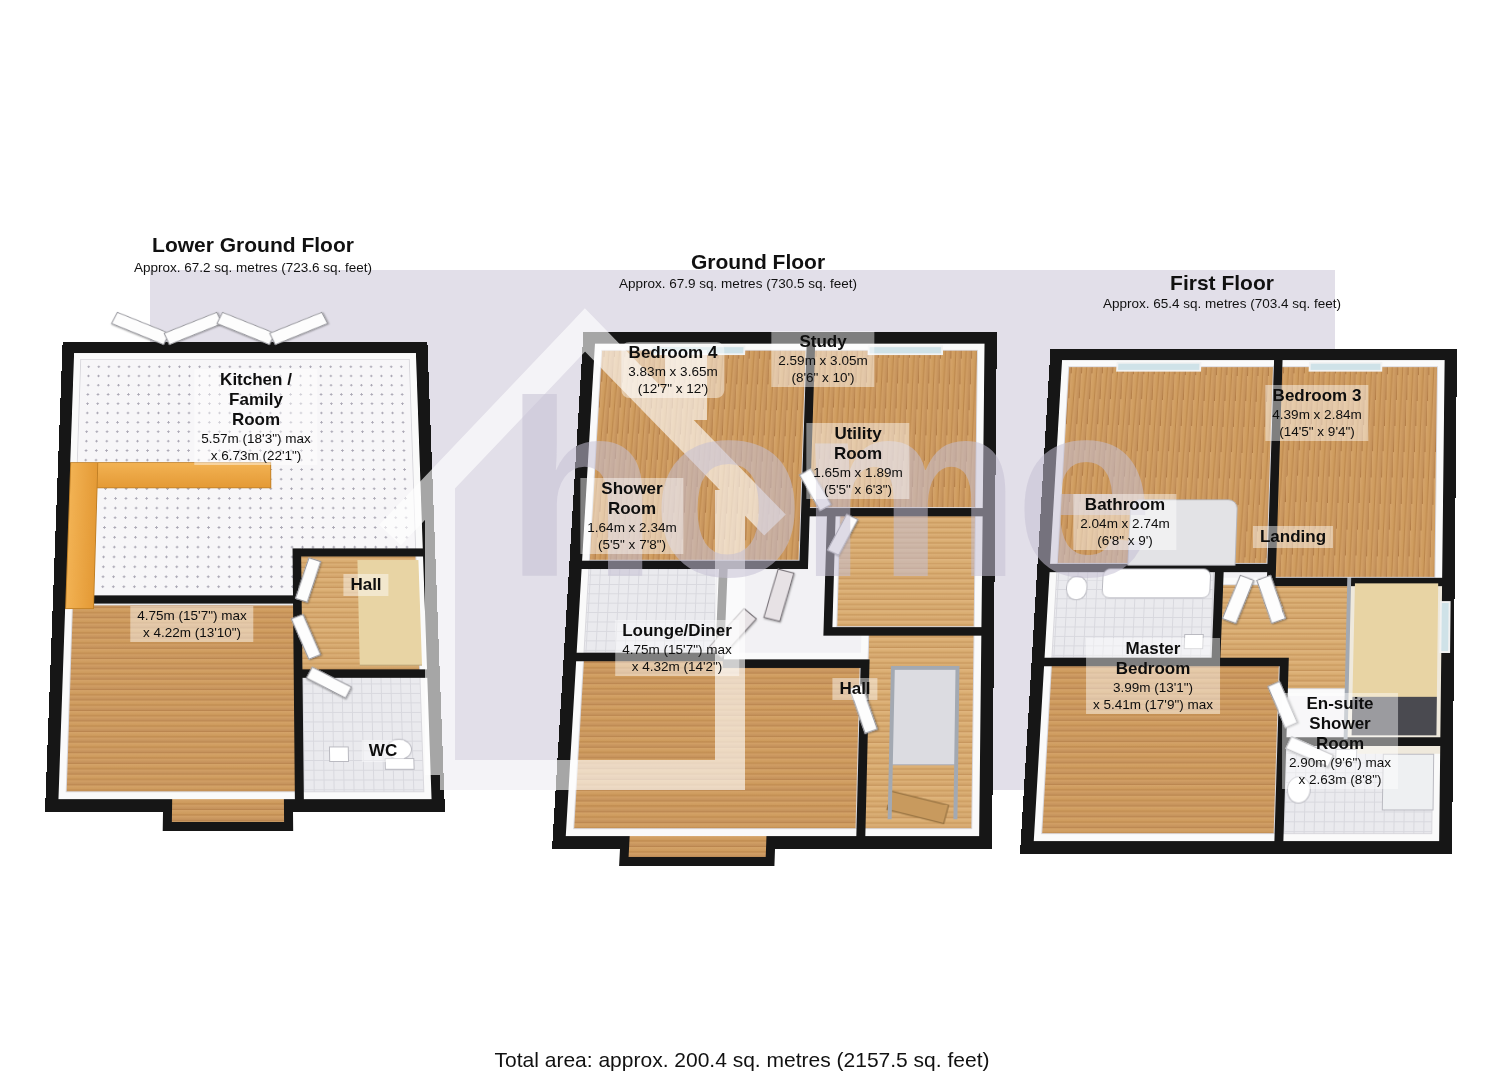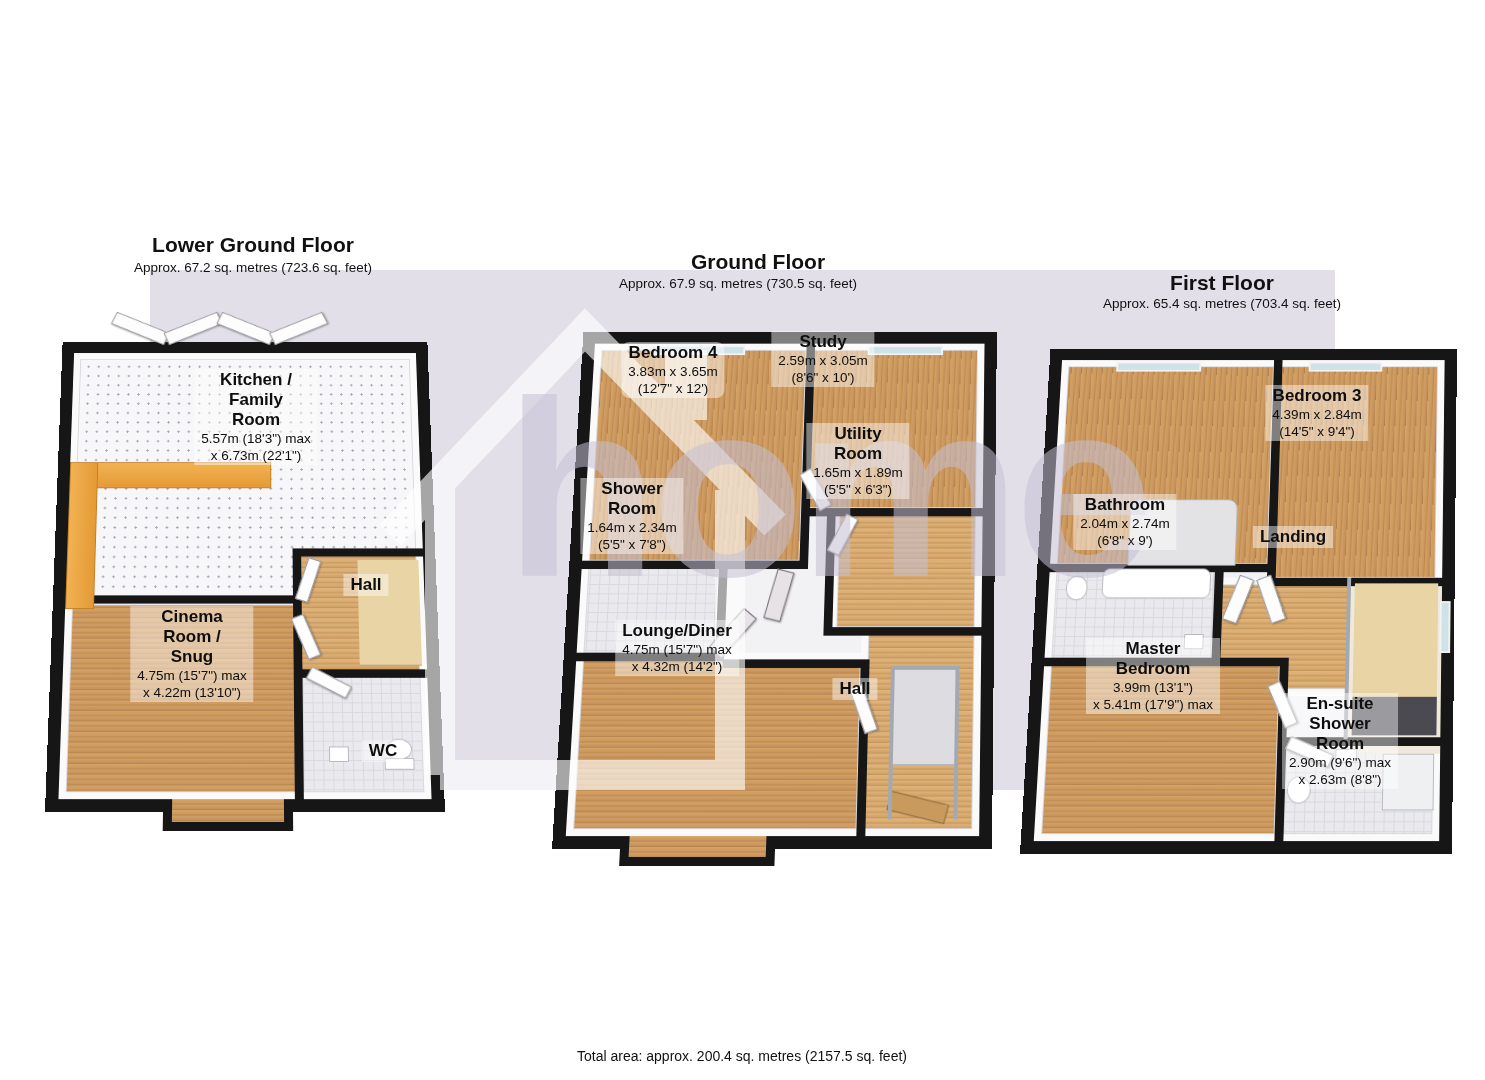--- a/index.html
+++ b/index.html
@@ -35,21 +35,21 @@
   .step{position:absolute;background:#e8d4a4;border-bottom:1px solid #b9a579;z-index:6;}
   .step-gray{position:absolute;background:#dcdce1;border-bottom:1px solid #a8a8b0;z-index:6;}
   .rail{position:absolute;background:#a3a9b2;z-index:7;}
 
   
   .floor-title{position:absolute;transform:translateX(-50%);font-weight:bold;font-size:21px;color:#111;white-space:nowrap;z-index:40;}
   .floor-area{position:absolute;transform:translateX(-50%);font-size:13.5px;color:#111;white-space:nowrap;z-index:40;}
   .room-label{position:absolute;transform:translateX(-50%);text-align:center;background:rgba(255,255,255,.45);padding:1px 7px;z-index:40;}
   .room-name{font-weight:bold;font-size:17px;line-height:20px;color:#0e0e0e;white-space:pre-line;}
   .room-dims{font-size:13.5px;line-height:17px;color:#0e0e0e;white-space:pre-line;}
-  .total{position:absolute;transform:translateX(-50%);font-size:14px;color:#111;white-space:nowrap;z-index:40;}
+  .total{position:absolute;transform:translateX(-50%);font-size:21px;color:#111;white-space:nowrap;z-index:40;}
 </style>
 </head>
 <body>
 
 <div class="canvas">
 
   <div class="backdrop"></div>
 
   <div class="plan plan-lgf">
 
@@ -199,23 +199,20 @@
     <div class="room-name">Kitchen /
 Family
 Room</div>
     <div class="room-dims">5.57m (18'3") max
 x 6.73m (22'1")</div>
   </div>
   <div class="room-label" style="left:366px;top:574px;">
     <div class="room-name">Hall</div>
   </div>
   <div class="room-label" style="left:192px;top:606px;">
-    <div class="room-name">Cinema
-Room /
-Snug</div>
     <div class="room-dims">4.75m (15'7") max
 x 4.22m (13'10")</div>
   </div>
   <div class="room-label" style="left:383px;top:740px;">
     <div class="room-name">WC</div>
   </div>
 
   <div class="room-label" style="left:673px;top:342px;border-radius:8px;">
     <div class="room-name">Bedroom 4</div>
     <div class="room-dims">3.83m x 3.65m

